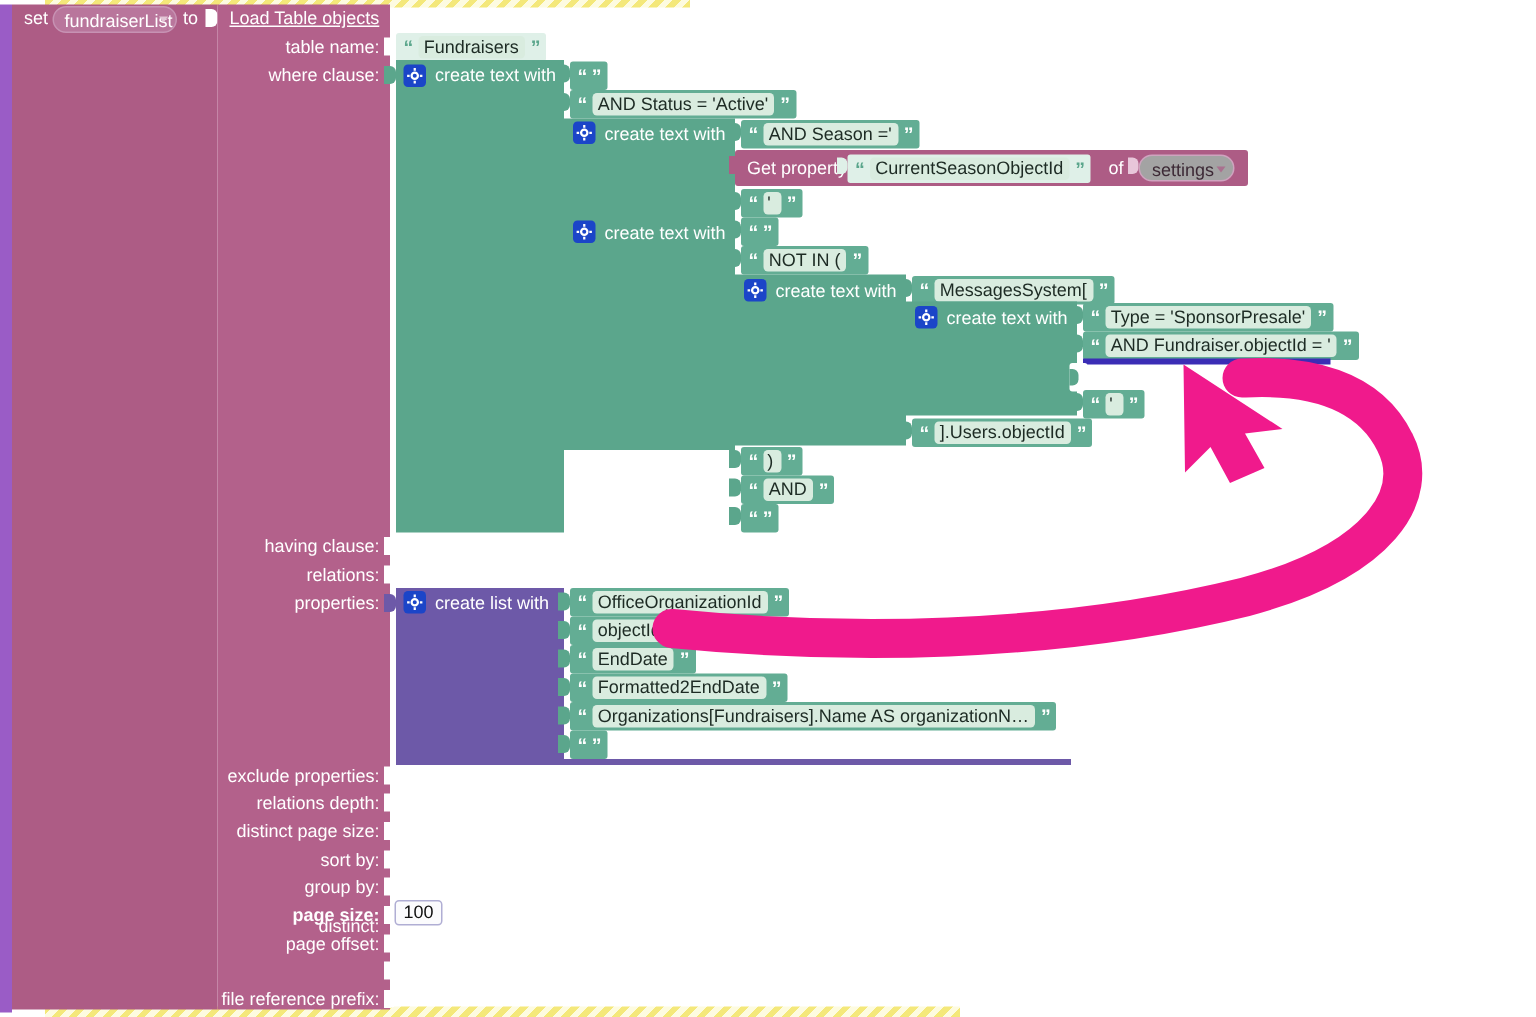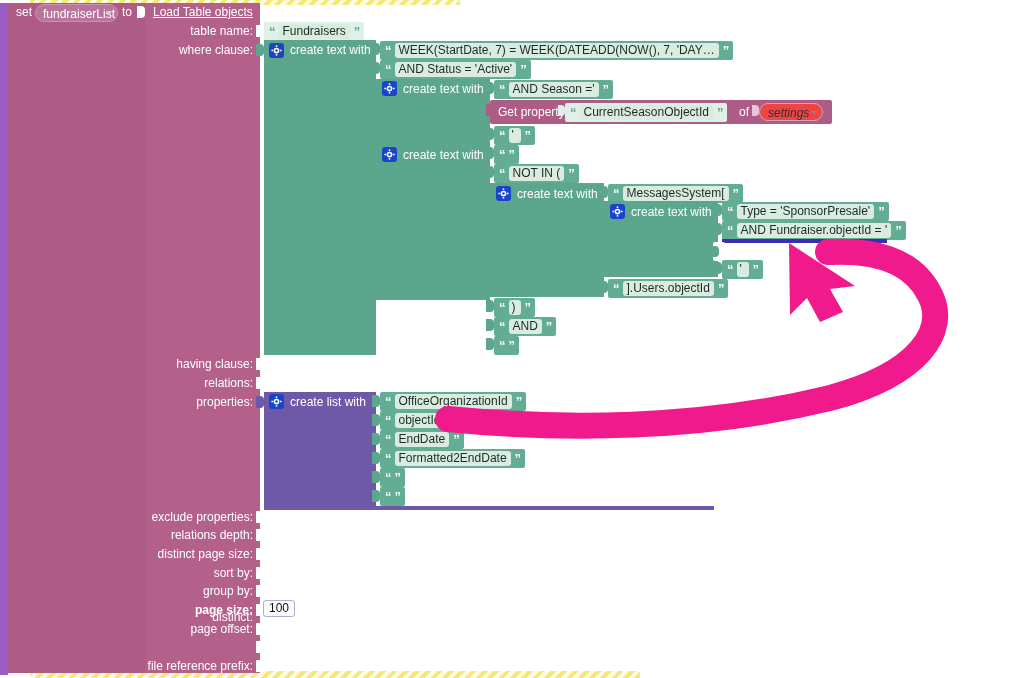--- a/index.html
+++ b/index.html
@@ -40,23 +40,23 @@
   }
   .pill .caret{
     position:absolute;right:5px;top:6px;width:0;height:0;
     border-left:3.5px solid transparent;border-right:3.5px solid transparent;
     border-top:4px solid #e3c7d6;
   }
 
   
   .pill-lt{
     position:absolute;box-sizing:border-box;
-    background:#ef4444;border:1px solid #cfa3bf;border-radius:9px;
+    background:#a3a3a3;border:1px solid #cfa3bf;border-radius:9px;
     color:#3d2a36;font-size:12px;line-height:16px;padding:1px 16px 1px 8px;
-    white-space:nowrap;height:18px;font-style:italic;
+    white-space:nowrap;height:18px;
   }
   .pill-lt .caret{
     position:absolute;right:5px;top:7px;width:0;height:0;
     border-left:3.5px solid transparent;border-right:3.5px solid transparent;
     border-top:4px solid #a9718f;
   }
 
   
   .strblk{
     position:absolute;box-sizing:border-box;height:19px;
@@ -190,21 +190,20 @@
         <line x1="0.4" y1="5.5" x2="2.1" y2="5.5"></line>
         <line x1="8.9" y1="5.5" x2="10.6" y2="5.5"></line>
       </g>
     </svg>
   </div>
   <div class="lbl" style="left:290px;top:44px;">create text with</div>
 
   <div class="notch g" style="left:372px;top:43px;"></div>
   <div class="strblk" style="left:380px;top:41px;">
     <span class="q">“</span>
-    <span class="strval">WEEK(StartDate, 7) = WEEK(DATEADD(NOW(), 7, 'DAY…</span>
     <span class="q">”</span>
   </div>
 
   <div class="notch g" style="left:372px;top:62px;"></div>
   <div class="strblk" style="left:380px;top:60px;">
     <span class="q">“</span>
     <span class="strval">AND Status = 'Active'</span>
     <span class="q">”</span>
   </div>
 
@@ -406,20 +405,21 @@
   <div class="notch g" style="left:372px;top:452px;"></div>
   <div class="strblk" style="left:380px;top:449px;">
     <span class="q">“</span>
     <span class="strval">Formatted2EndDate</span>
     <span class="q">”</span>
   </div>
 
   <div class="notch g" style="left:372px;top:471px;"></div>
   <div class="strblk" style="left:380px;top:468px;">
     <span class="q">“</span>
+    <span class="strval">Organizations[Fundraisers].Name AS organizationN…</span>
     <span class="q">”</span>
   </div>
 
   <div class="notch g" style="left:372px;top:490px;"></div>
   <div class="strblk" style="left:380px;top:487px;">
     <span class="q">“</span>
     <span class="q">”</span>
   </div>
 
   <div style="position:absolute;left:264px;top:506px;width:450px;height:4px;background:#6d59a8;"></div>

